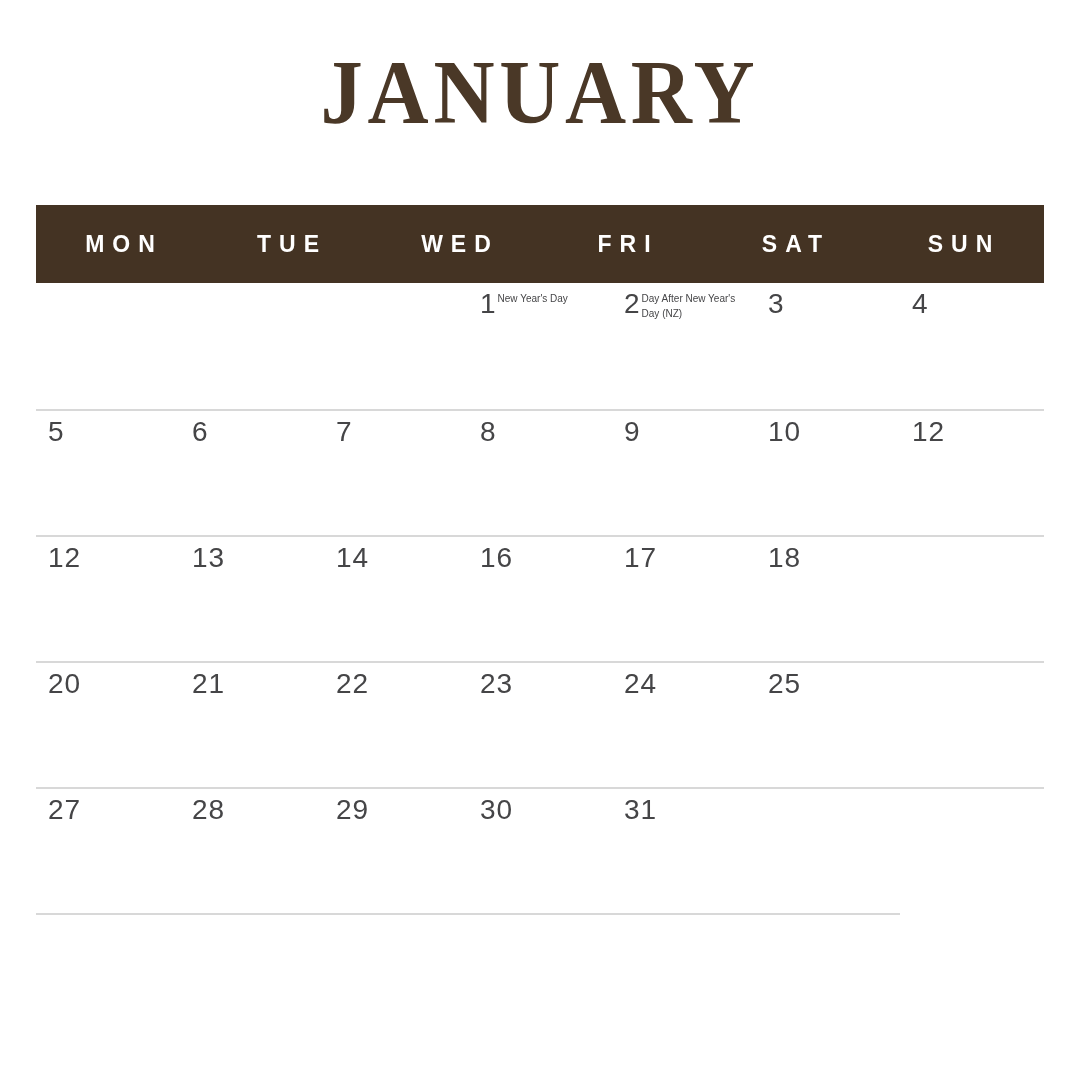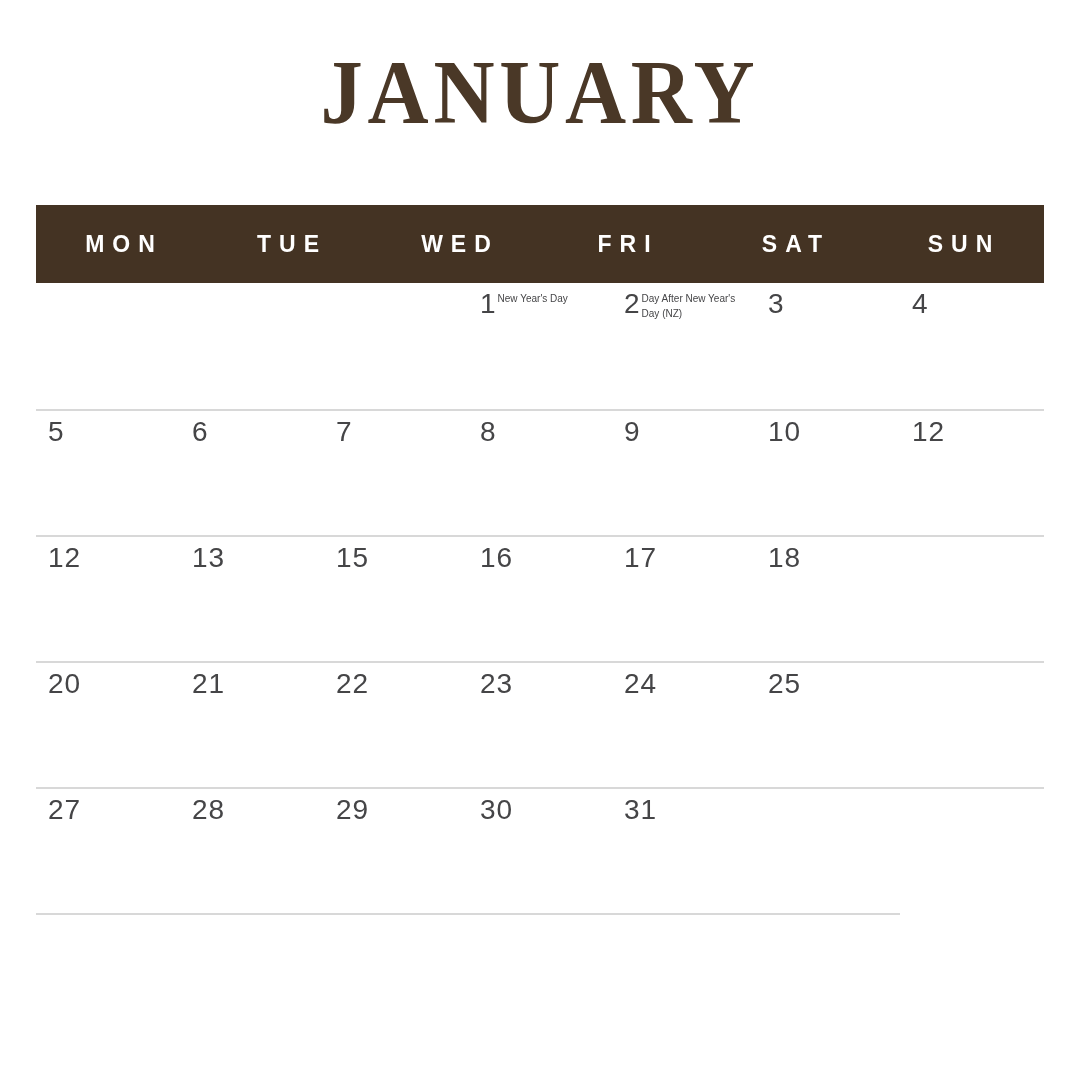--- a/index.html
+++ b/index.html
@@ -133,21 +133,21 @@
   <div class="week">
     <div class="cell">
         <span class="num">12</span>
         <span class="holiday"></span>
       </div>
     <div class="cell">
         <span class="num">13</span>
         <span class="holiday"></span>
       </div>
     <div class="cell">
-        <span class="num">15</span>
+        <span class="num">14</span>
         <span class="holiday"></span>
       </div>
     <div class="cell">
         <span class="num">16</span>
         <span class="holiday"></span>
       </div>
     <div class="cell">
         <span class="num">17</span>
         <span class="holiday"></span>
       </div>

